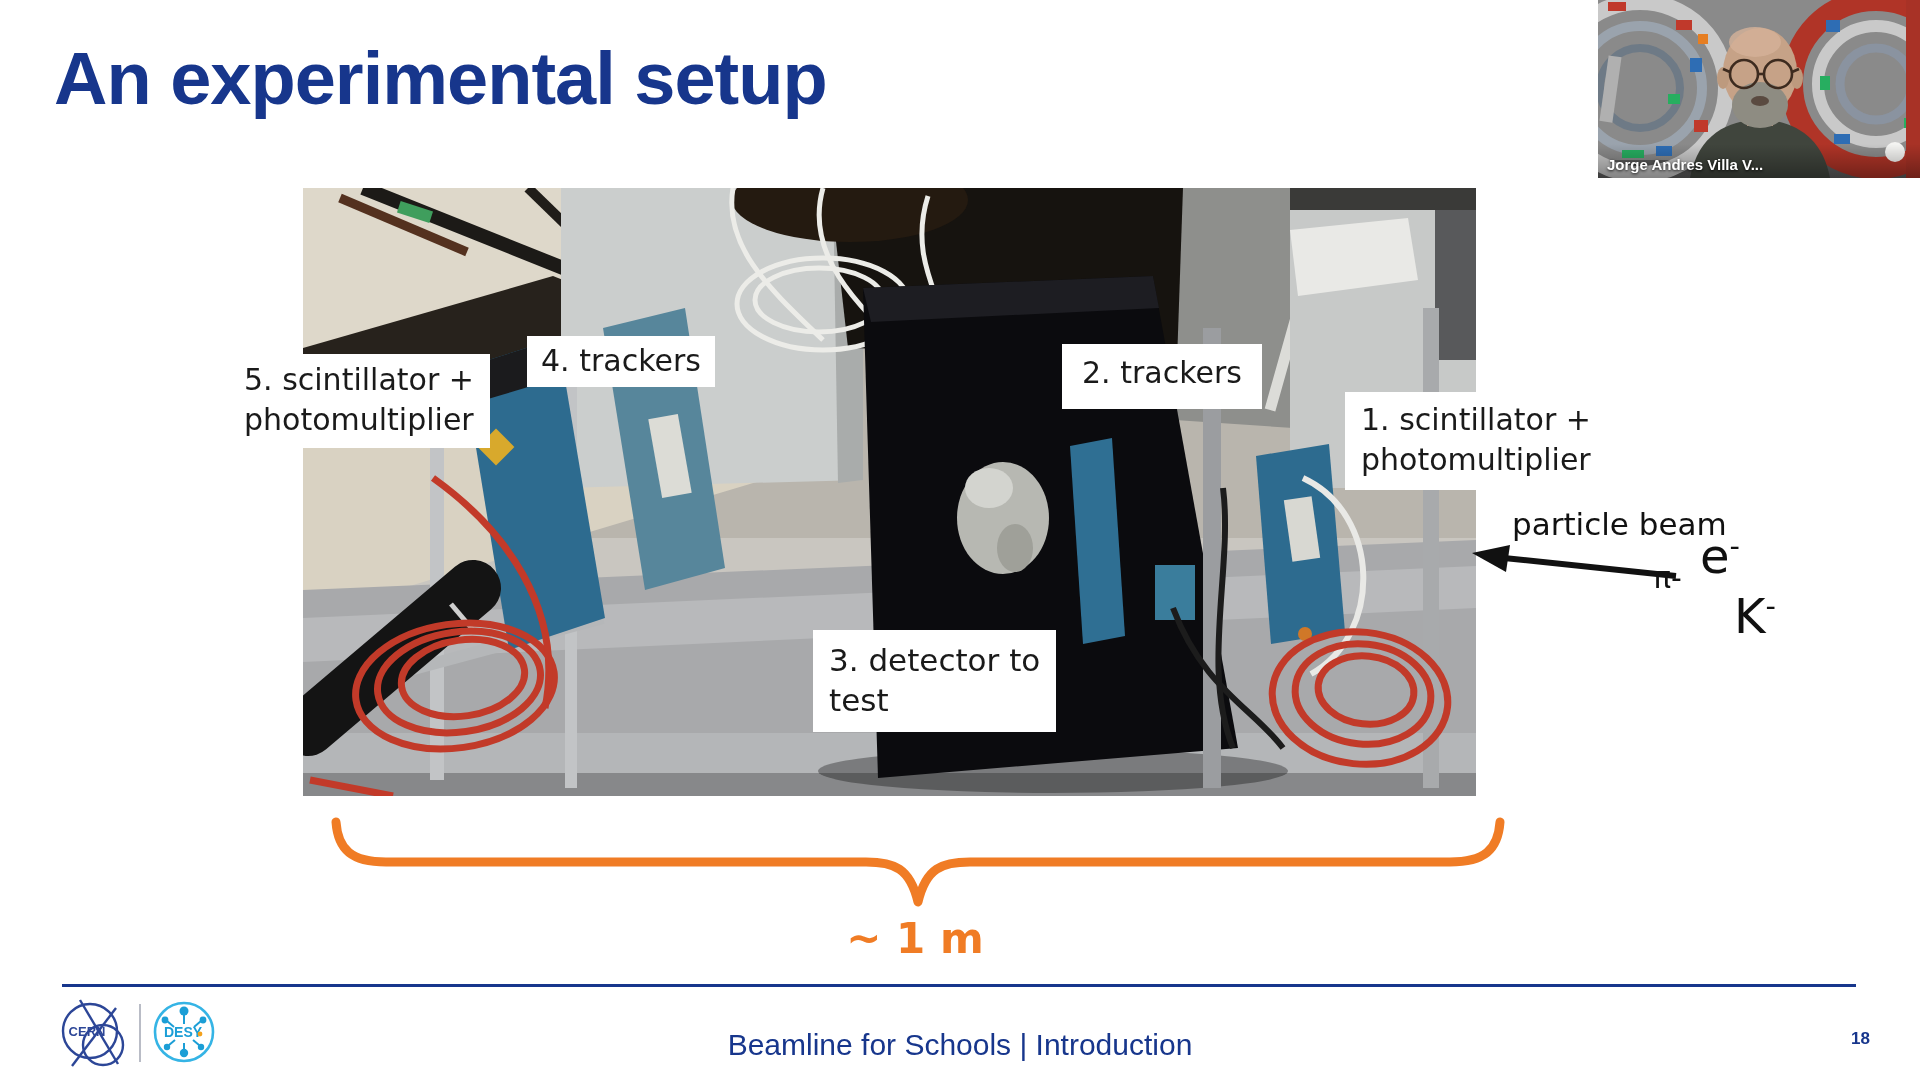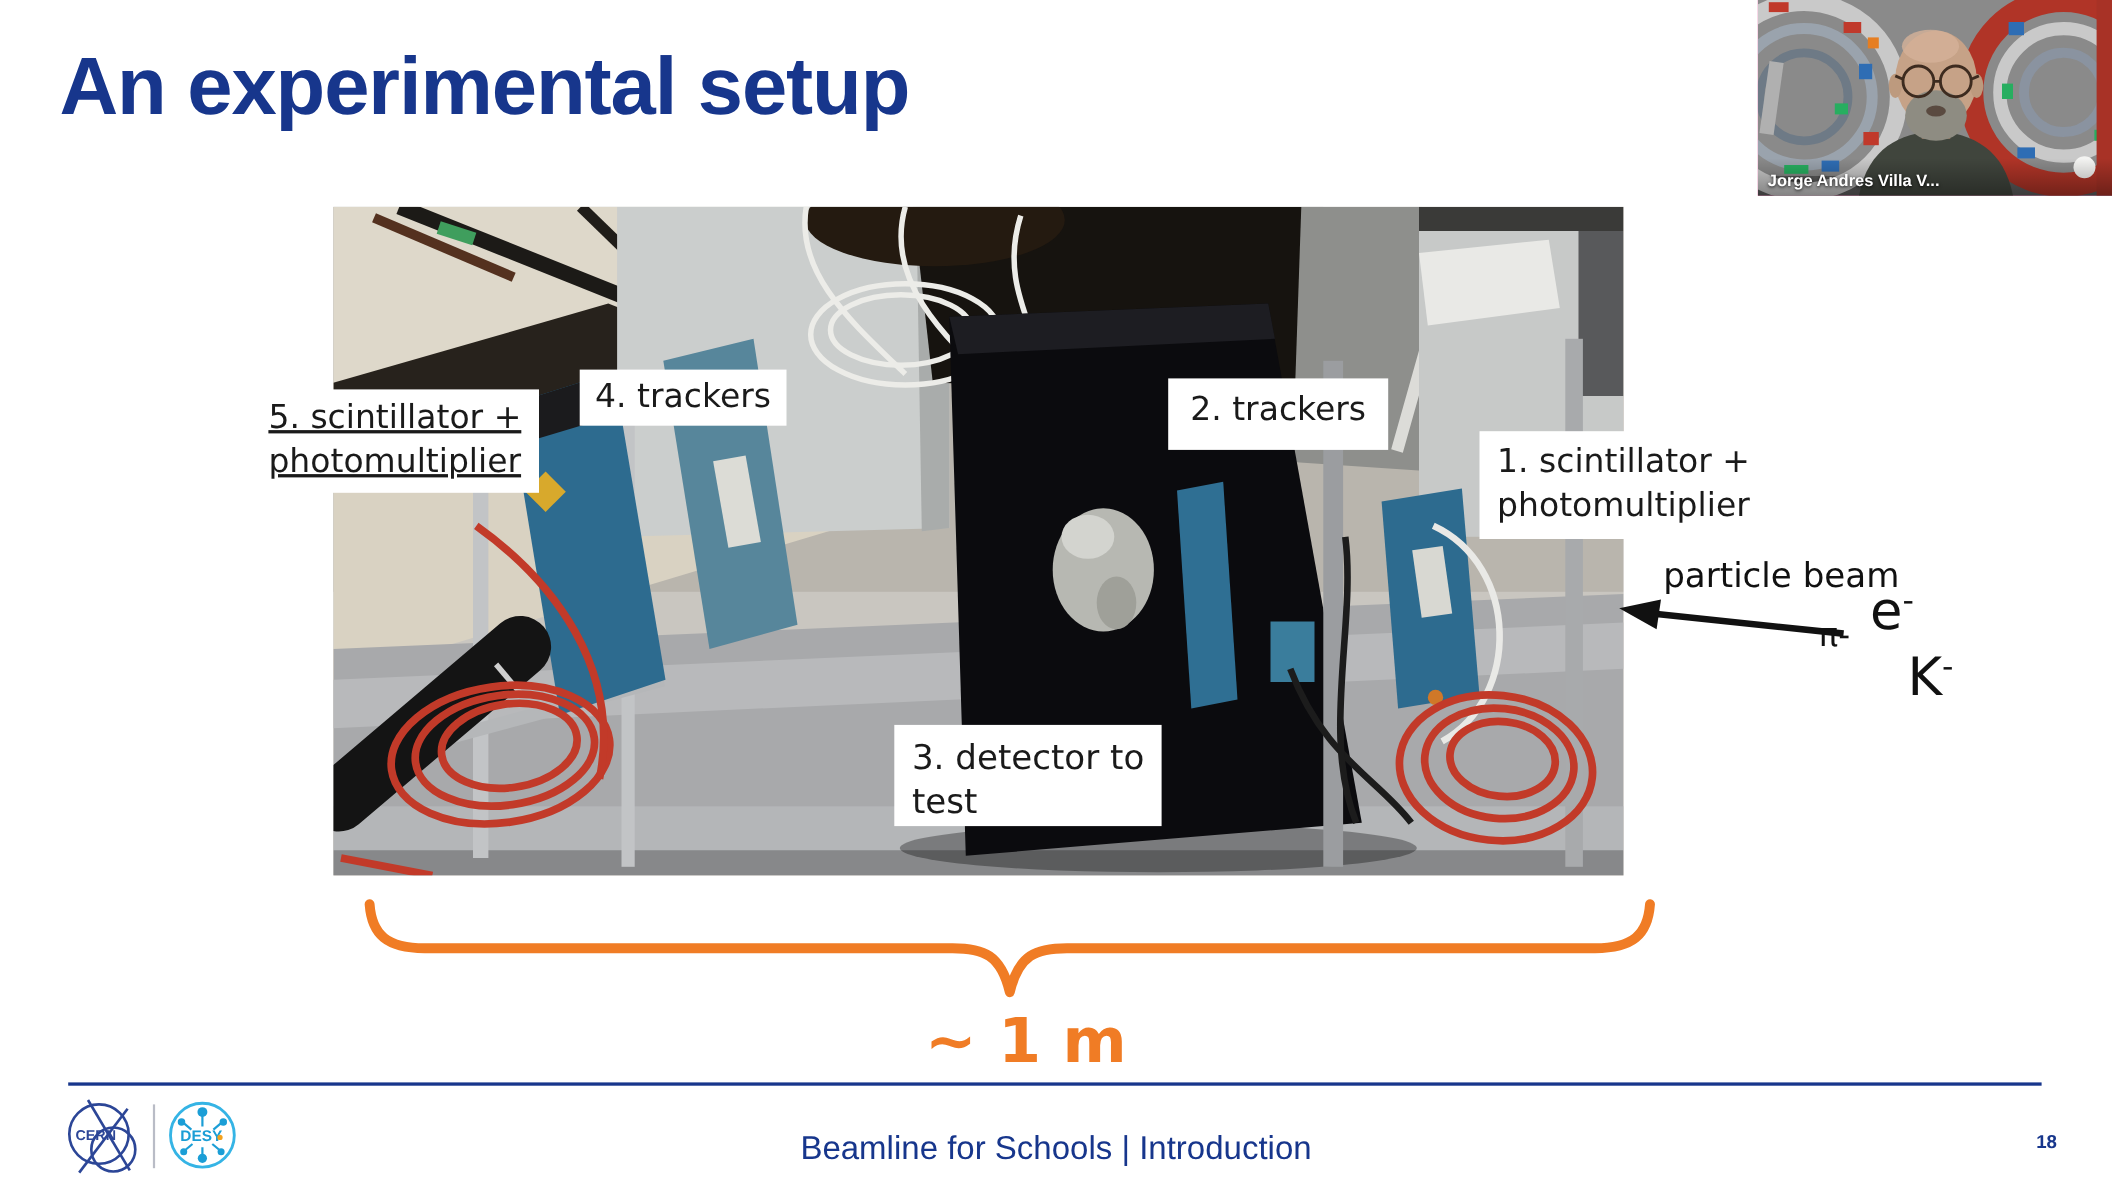--- a/index.html
+++ b/index.html
@@ -40,44 +40,44 @@
   
   .photo{left:303px;top:188px;width:1173px;height:608px;background:#c9c6c0;overflow:hidden;}
 
   
   .photo-label{
     background:#ffffff;color:var(--label-text);
     font-family:"DejaVu Sans",sans-serif;
     font-size:30px;line-height:40px;white-space:nowrap;
   }
   .photo-label span{display:block;}
-  .lbl5{left:228px;top:354px;padding:6px 16px 8px 16px;text-decoration:underline;}
+  .lbl5{left:228px;top:354px;padding:6px 16px 8px 16px;}
   .lbl4{left:527px;top:336px;padding:5px 14px 6px 14px;}
   .lbl2{left:1062px;top:344px;padding:9px 20px 16px 20px;}
   .lbl1{left:1345px;top:392px;padding:8px 16px 10px 16px;}
-  .lbl3{left:813px;top:630px;padding:10px 16px 2px 16px;font-size:31px;margin-top:29px;}
+  .lbl3{left:813px;top:630px;padding:10px 16px 12px 16px;font-size:31px;}
 
   
   .beam-caption{
     left:1512px;top:506px;color:#111;
     font-family:"DejaVu Sans",sans-serif;font-size:31px;white-space:nowrap;
   }
   .beam-arrow{left:1468px;top:543px;}
   .particle{font-family:"DejaVu Sans",sans-serif;color:#111;white-space:nowrap;}
   .pion{left:1653px;top:560px;font-size:30px;}
   .electron{left:1700px;top:528px;font-size:48px;}
   .kaon{left:1734px;top:588px;font-size:48px;}
   .particle sup{font-size:60%;vertical-align:super;}
 
   
   .brace{left:330px;top:816px;}
   .scale-label{
-    left:841px;top:914px;width:190px;text-align:left;
+    left:820px;top:914px;width:190px;text-align:center;
     font-family:"DejaVu Sans",sans-serif;font-weight:700;
-    font-size:56px;color:var(--accent-orange);
+    font-size:42px;color:var(--accent-orange);
   }
 
   
   .footer-rule{left:62px;top:984px;width:1794px;height:3px;background:var(--title-blue);}
   .logo-sep{left:139px;top:1004px;width:2px;height:58px;background:#b9bcc6;}
   .footer-text{
     left:0;top:1028px;width:1920px;text-align:center;
     font-size:30px;color:var(--title-blue);
   }
   .page-number{

